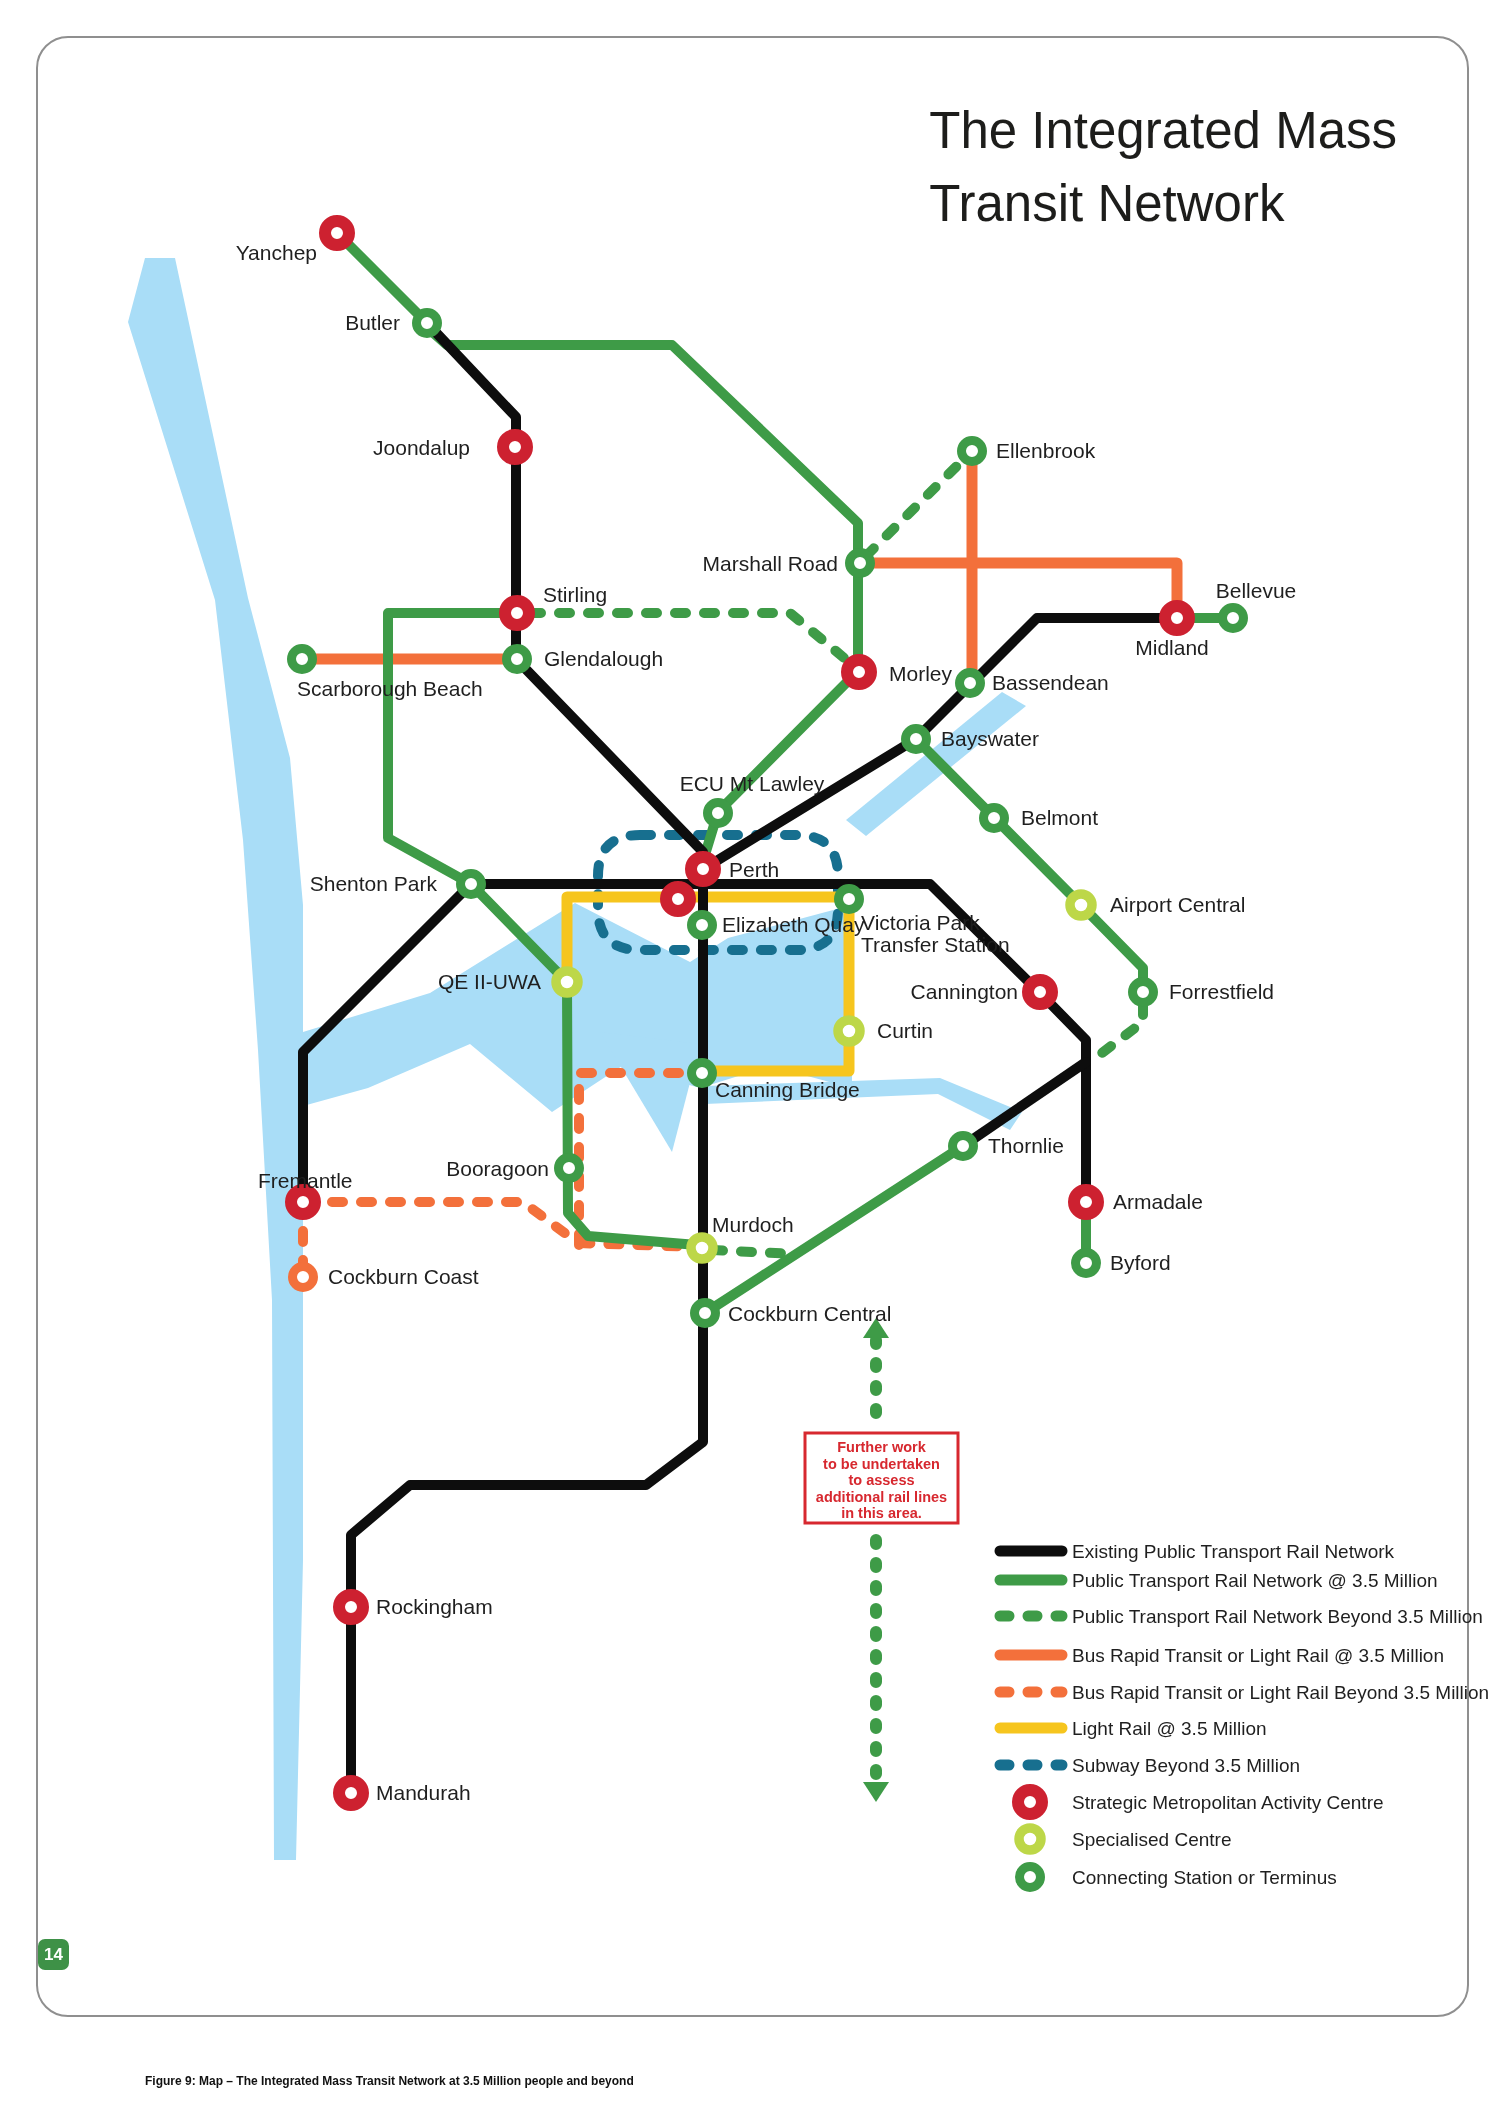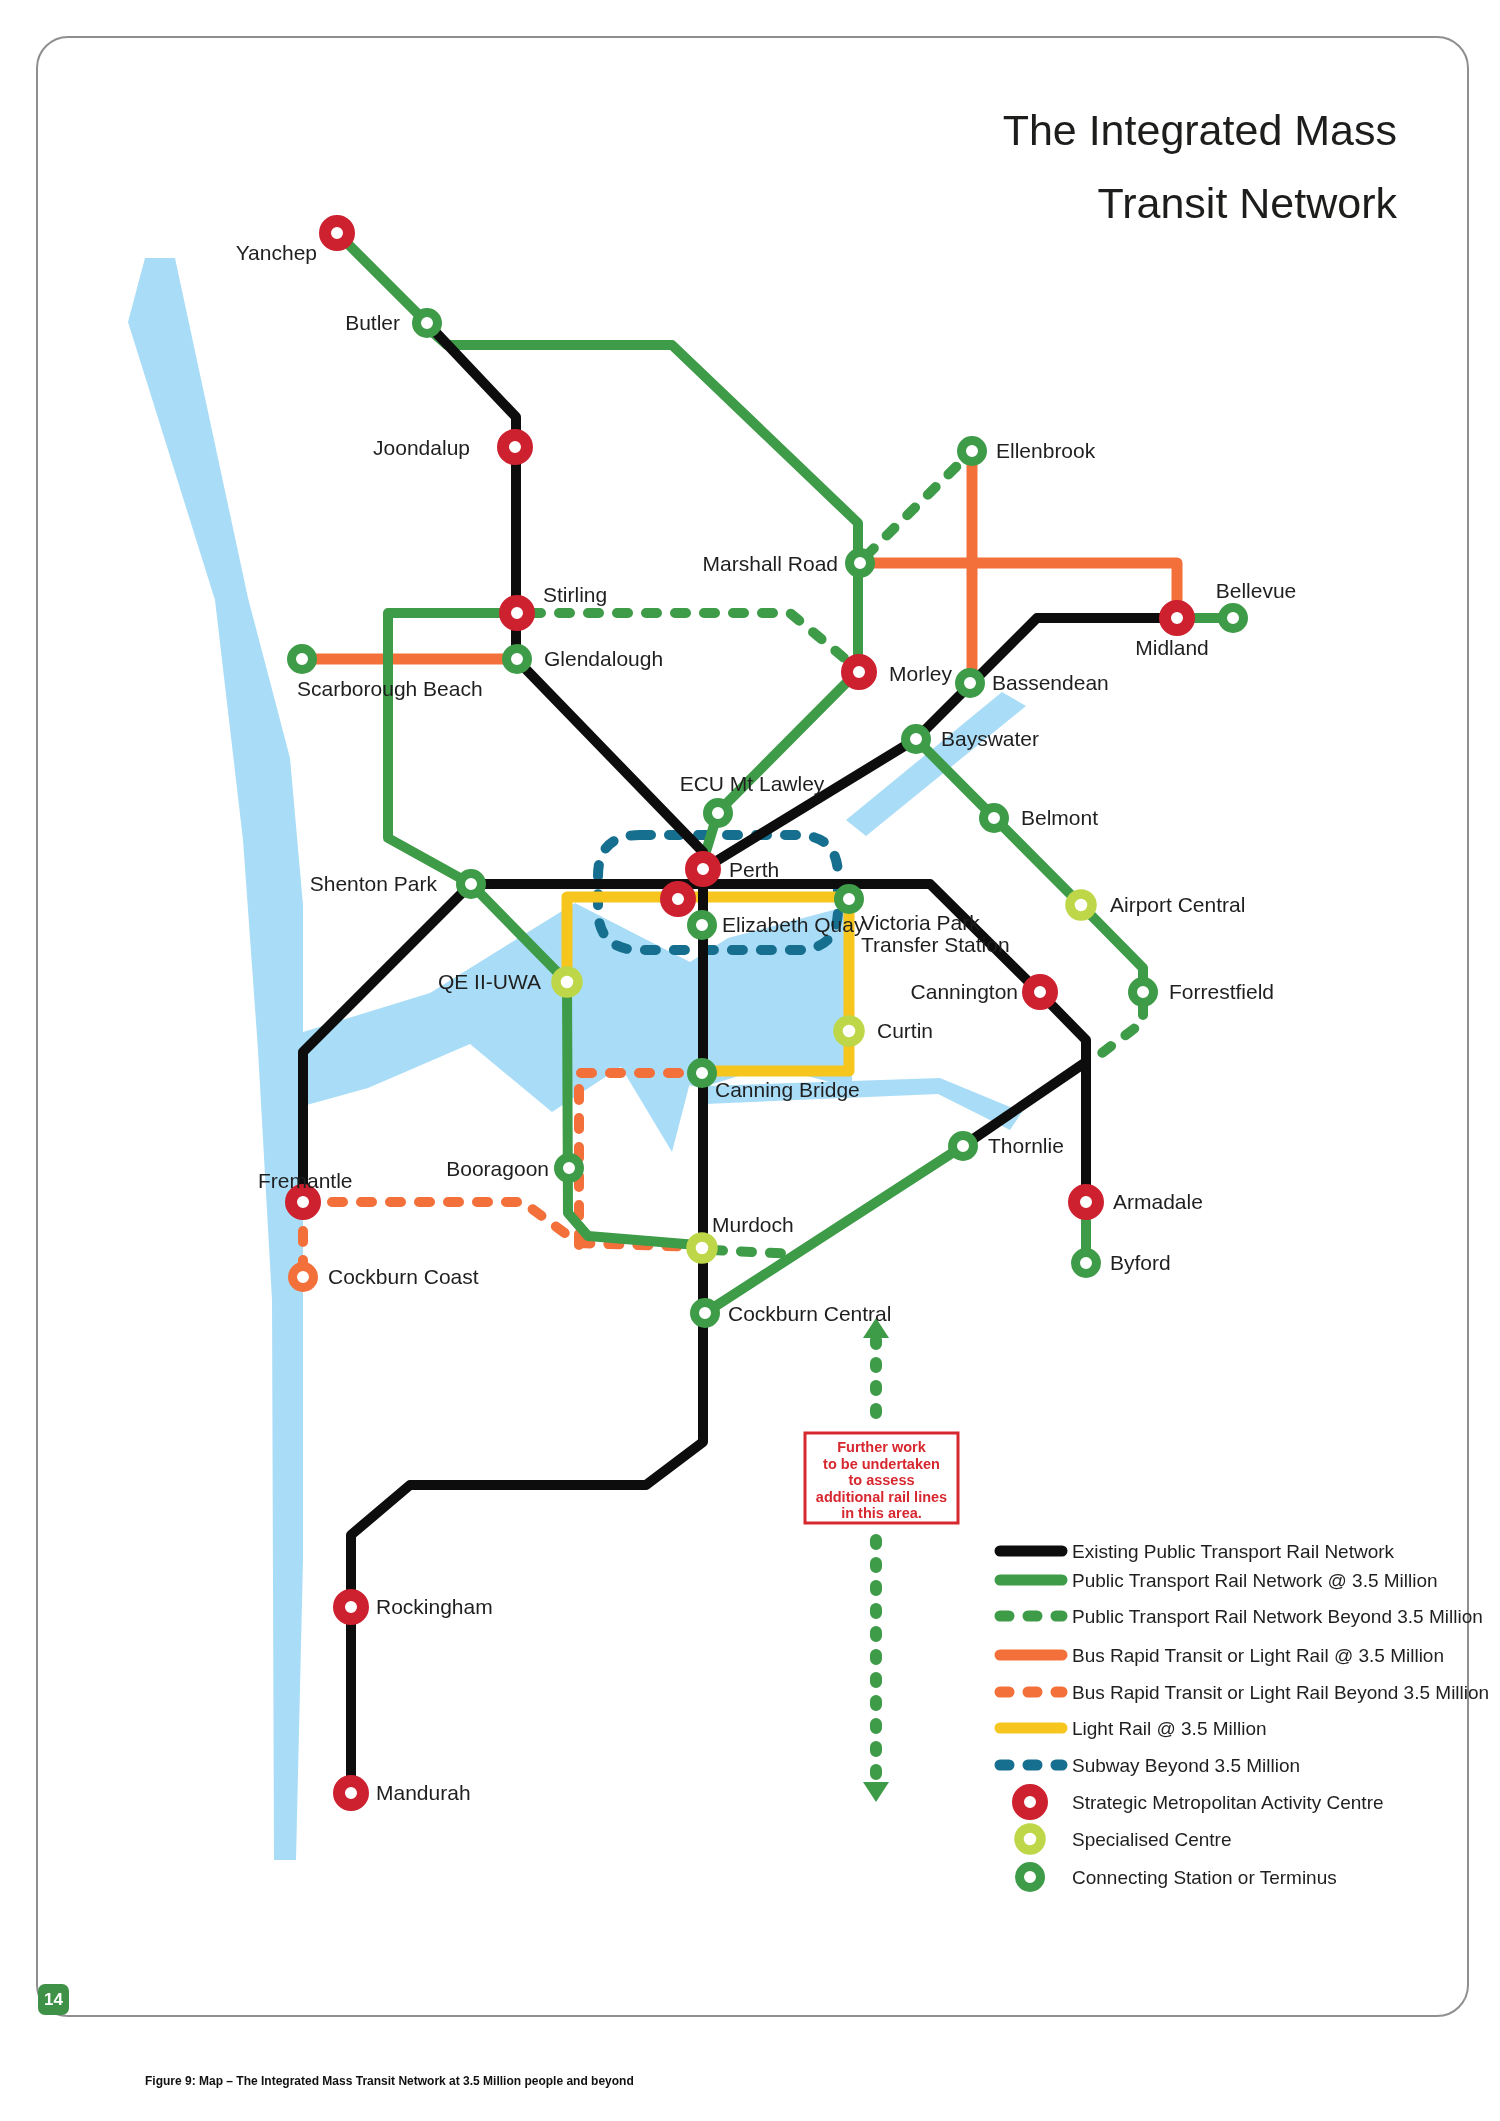--- a/index.html
+++ b/index.html
@@ -1,19 +1,19 @@
 <!DOCTYPE html>
 <html><head>
 <meta charset="utf-8">
 <style>
   html,body{margin:0;padding:0;background:#fff;}
   body{width:1500px;height:2121px;position:relative;font-family:"Liberation Sans",sans-serif;overflow:hidden;}
   .page-border{position:absolute;left:36px;top:36px;width:1429px;height:1977px;border:2px solid #8f8f8f;border-radius:32px;}
-  .title-block{position:absolute;top:94px;right:103px;text-align:right;color:#1d1d1b;font-size:43px;line-height:73px;font-weight:400;letter-spacing:0px;margin-left:40px;}
-  .page-badge{position:absolute;left:38px;top:1984px;width:31px;height:31px;background:#3e9147;border-radius:7px;color:#fff;font-size:17px;font-weight:700;display:flex;align-items:center;justify-content:center;}
+  .title-block{position:absolute;top:94px;right:103px;text-align:left;color:#1d1d1b;font-size:51px;line-height:73px;font-weight:400;letter-spacing:0px;margin-left:40px;}
+  .page-badge{position:absolute;left:38px;top:1939px;width:31px;height:31px;background:#3e9147;border-radius:7px;color:#fff;font-size:17px;font-weight:700;display:flex;align-items:center;justify-content:center;}
   .caption{position:absolute;left:145px;top:2074px;font-size:12px;font-weight:700;color:#111;}
   svg text{font-family:"Liberation Sans",sans-serif;}
 </style>
 </head>
 <body>
 
 <div class="page-border"></div>
 
 <div class="title-block">
   <div>The Integrated Mass</div>

